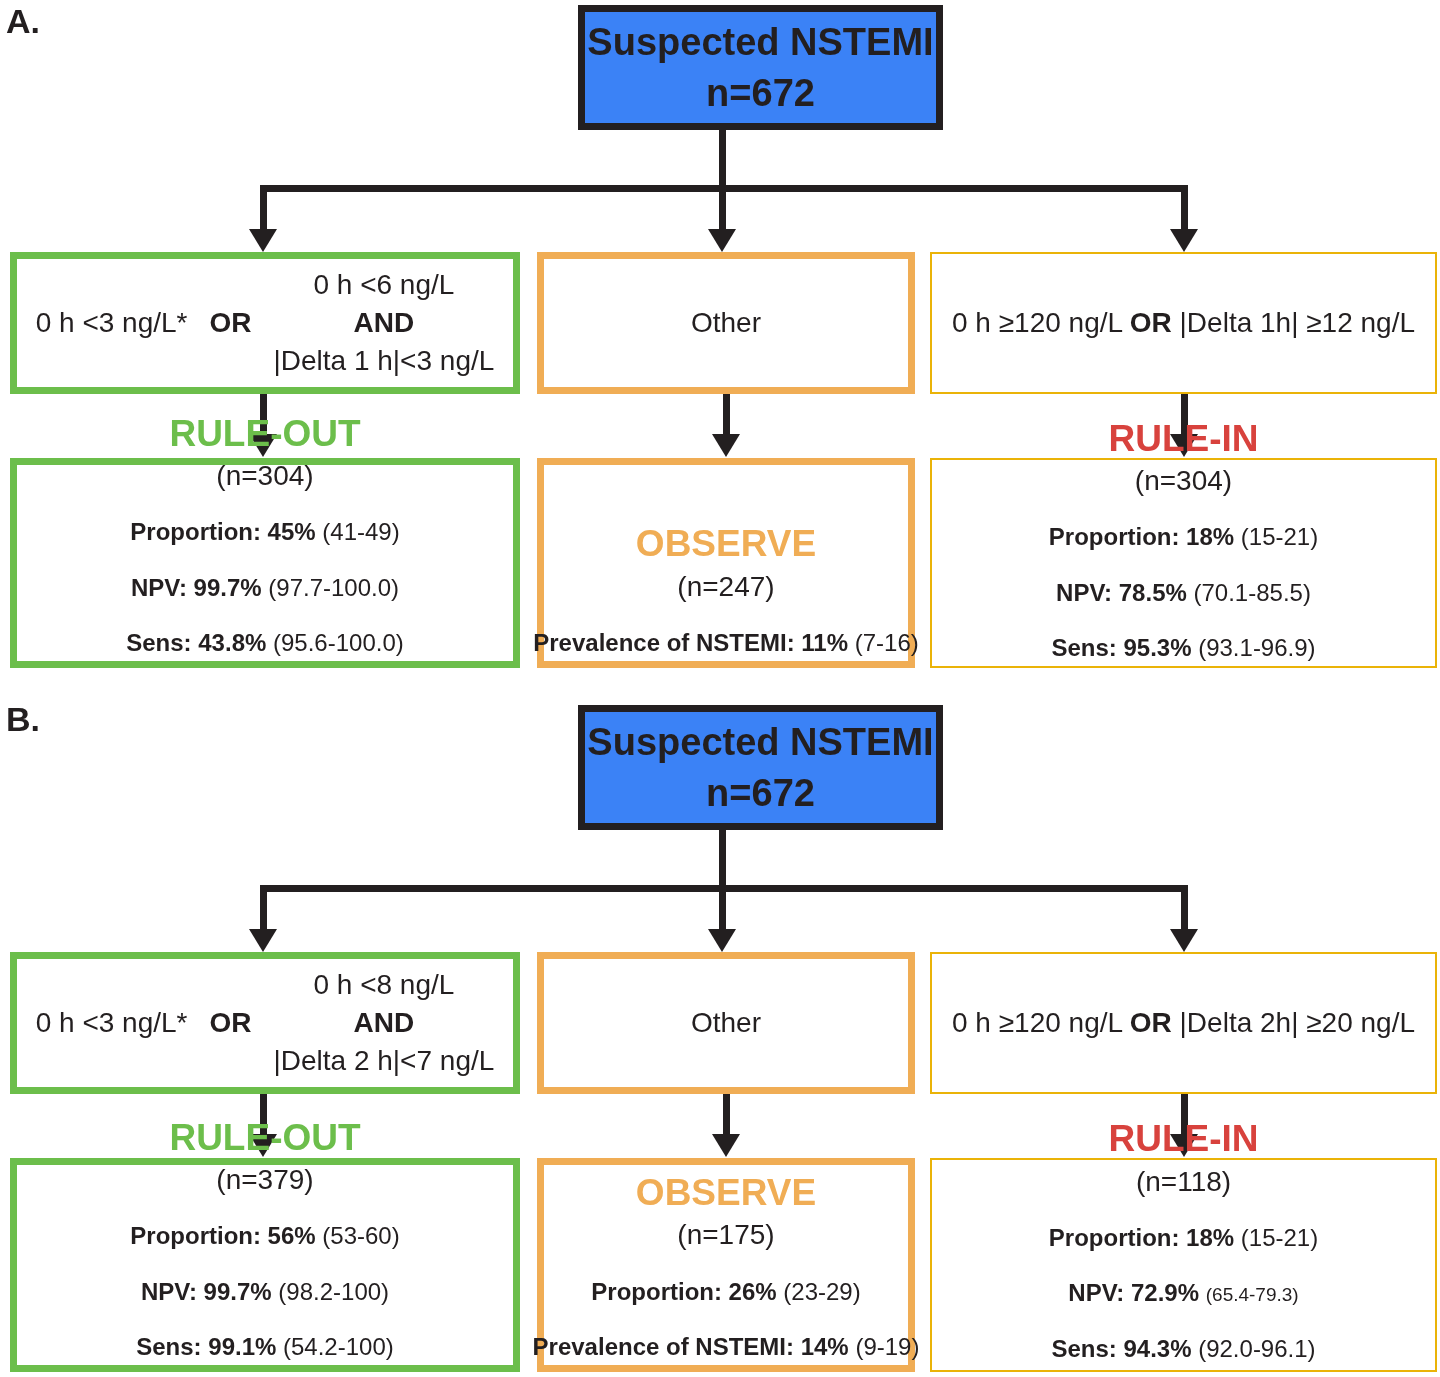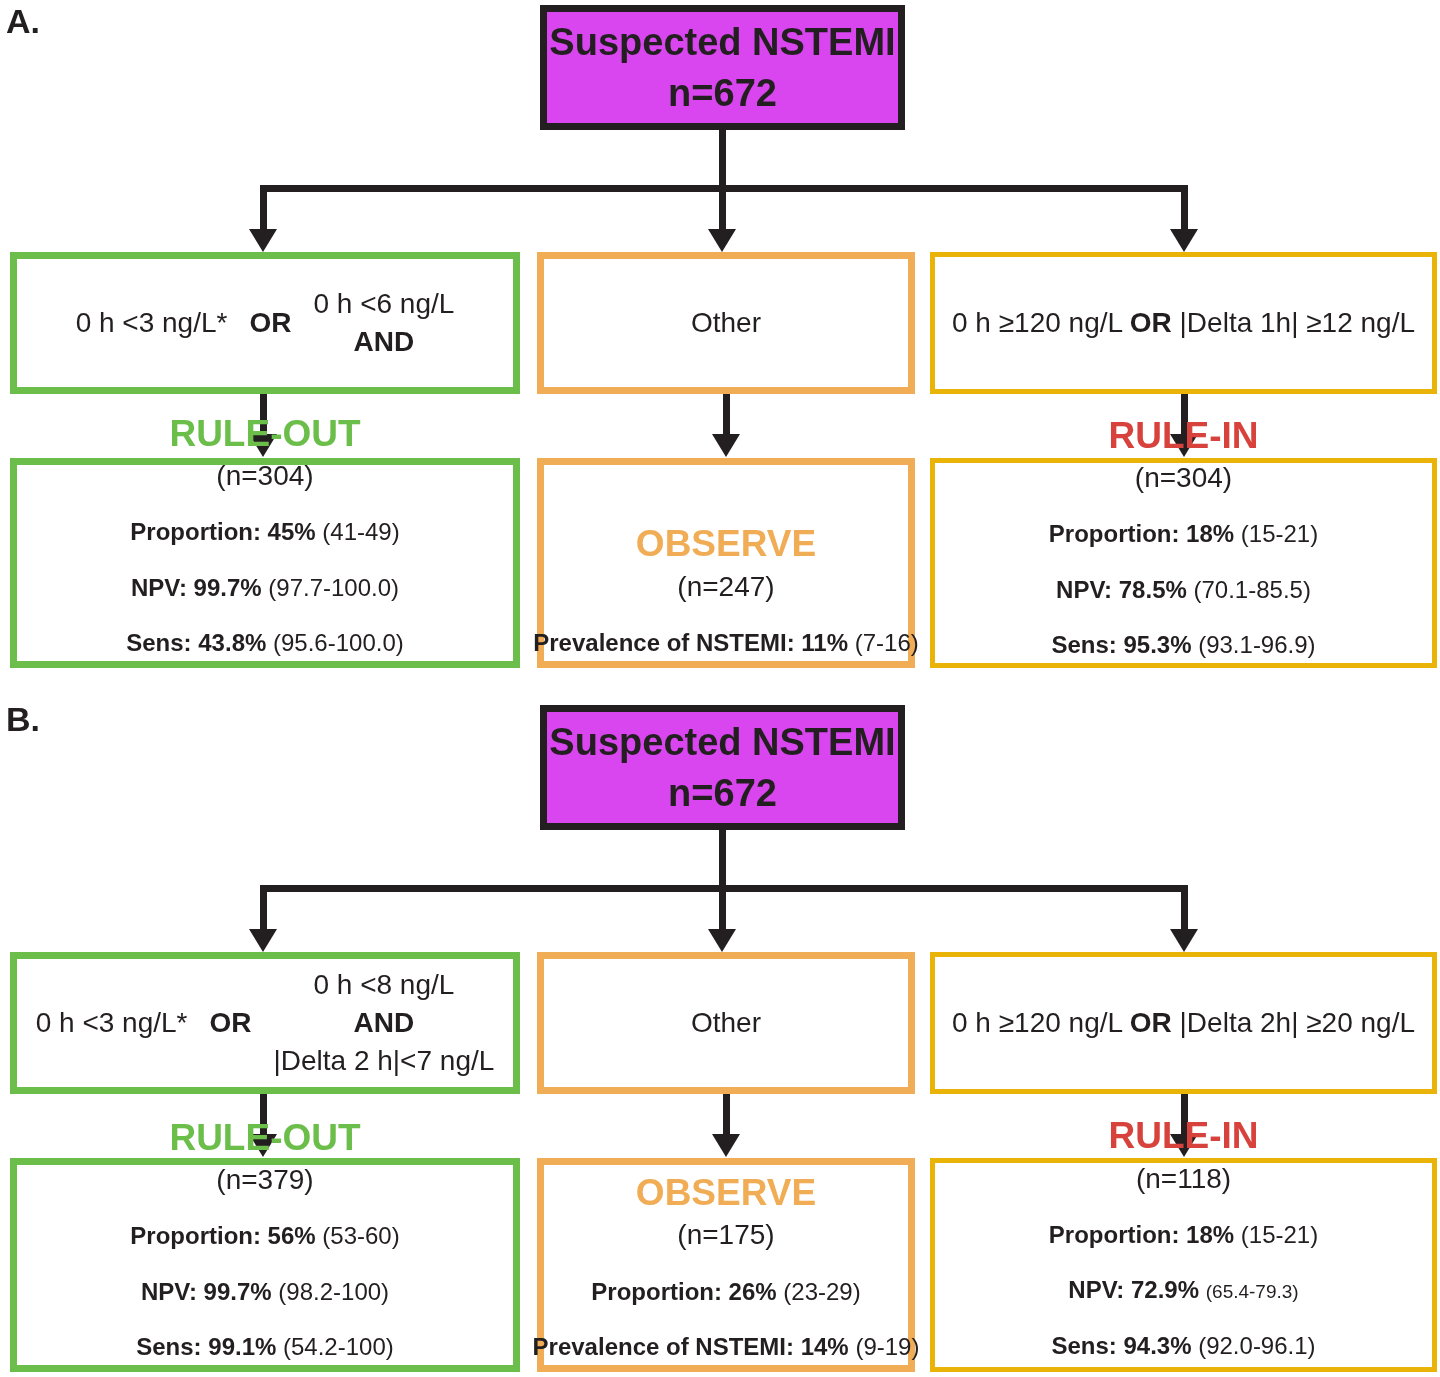--- a/index.html
+++ b/index.html
@@ -1,26 +1,26 @@
 <!DOCTYPE html>
 <html><head>
 <meta charset="utf-8">
 <style>
   html,body{margin:0;padding:0;background:#ffffff;}
   body{font-family:"Liberation Sans", sans-serif;color:#231F20;}
   .figure{position:relative;width:1440px;height:1377px;background:#ffffff;overflow:hidden;}
   .abs{position:absolute;box-sizing:border-box;}
   .panel-label{font-size:34px;font-weight:bold;line-height:1;}
-  .rootbox{border:7px solid #231F20;background:#d946ef;display:flex;flex-direction:column;
+  .rootbox{border:7px solid #231F20;background:#3b82f6;display:flex;flex-direction:column;
            align-items:center;justify-content:center;text-align:center;
-           font-weight:bold;font-size:38px;line-height:1.32;}
+           font-weight:bold;font-size:38px;line-height:1.32;margin-left:38px;}
   .box{background:#fff;display:flex;align-items:center;justify-content:center;text-align:center;}
   .green-b{border:7px solid #6CBE4B;}
   .orange-b{border:7px solid #F0AD55;}
-  .red-b{border:5px solid #eab308;}
+  .red-b{border:2px solid #eab308;}
   .criteria{font-size:28px;line-height:1.35;}
   .crit-row{display:flex;align-items:center;justify-content:center;gap:22px;padding:0 10px;}
   .stack{}
   .outcome{flex-direction:column;justify-content:flex-end;padding-top:10px;}
   .otitle{font-size:37px;font-weight:bold;line-height:1.2;}
   .green-t{color:#6CBE4B;}
   .orange-t{color:#F0AD55;}
   .red-t{color:#D8423D;}
   .ncount{font-size:28px;line-height:1.4;}
   .stat{font-size:24px;line-height:1.55;white-space:nowrap;margin-top:18px;}
@@ -59,20 +59,21 @@
     <div class="shaft"></div>
     <div class="head"></div>
   </div>
 
   <div class="abs box green-b criteria crit-row" style="left:10px;top:252px;width:510px;height:142px;">
     <span>0 h &lt;3 ng/L*</span>
     <span class="b">OR</span>
     <span class="stack">
       <div>0 h &lt;6 ng/L</div>
       <div class="b">AND</div>
+      <div>|Delta 1 h|&lt;3 ng/L</div>
     </span>
   </div>
 
   <div class="abs box orange-b criteria" style="left:537px;top:252px;width:378px;height:142px;">
     <span>Other</span>
   </div>
 
   <div class="abs box red-b criteria" style="left:930px;top:252px;width:507px;height:142px;">
     <span style="white-space:nowrap;">
       <span>0 h ≥120 ng/L</span>

